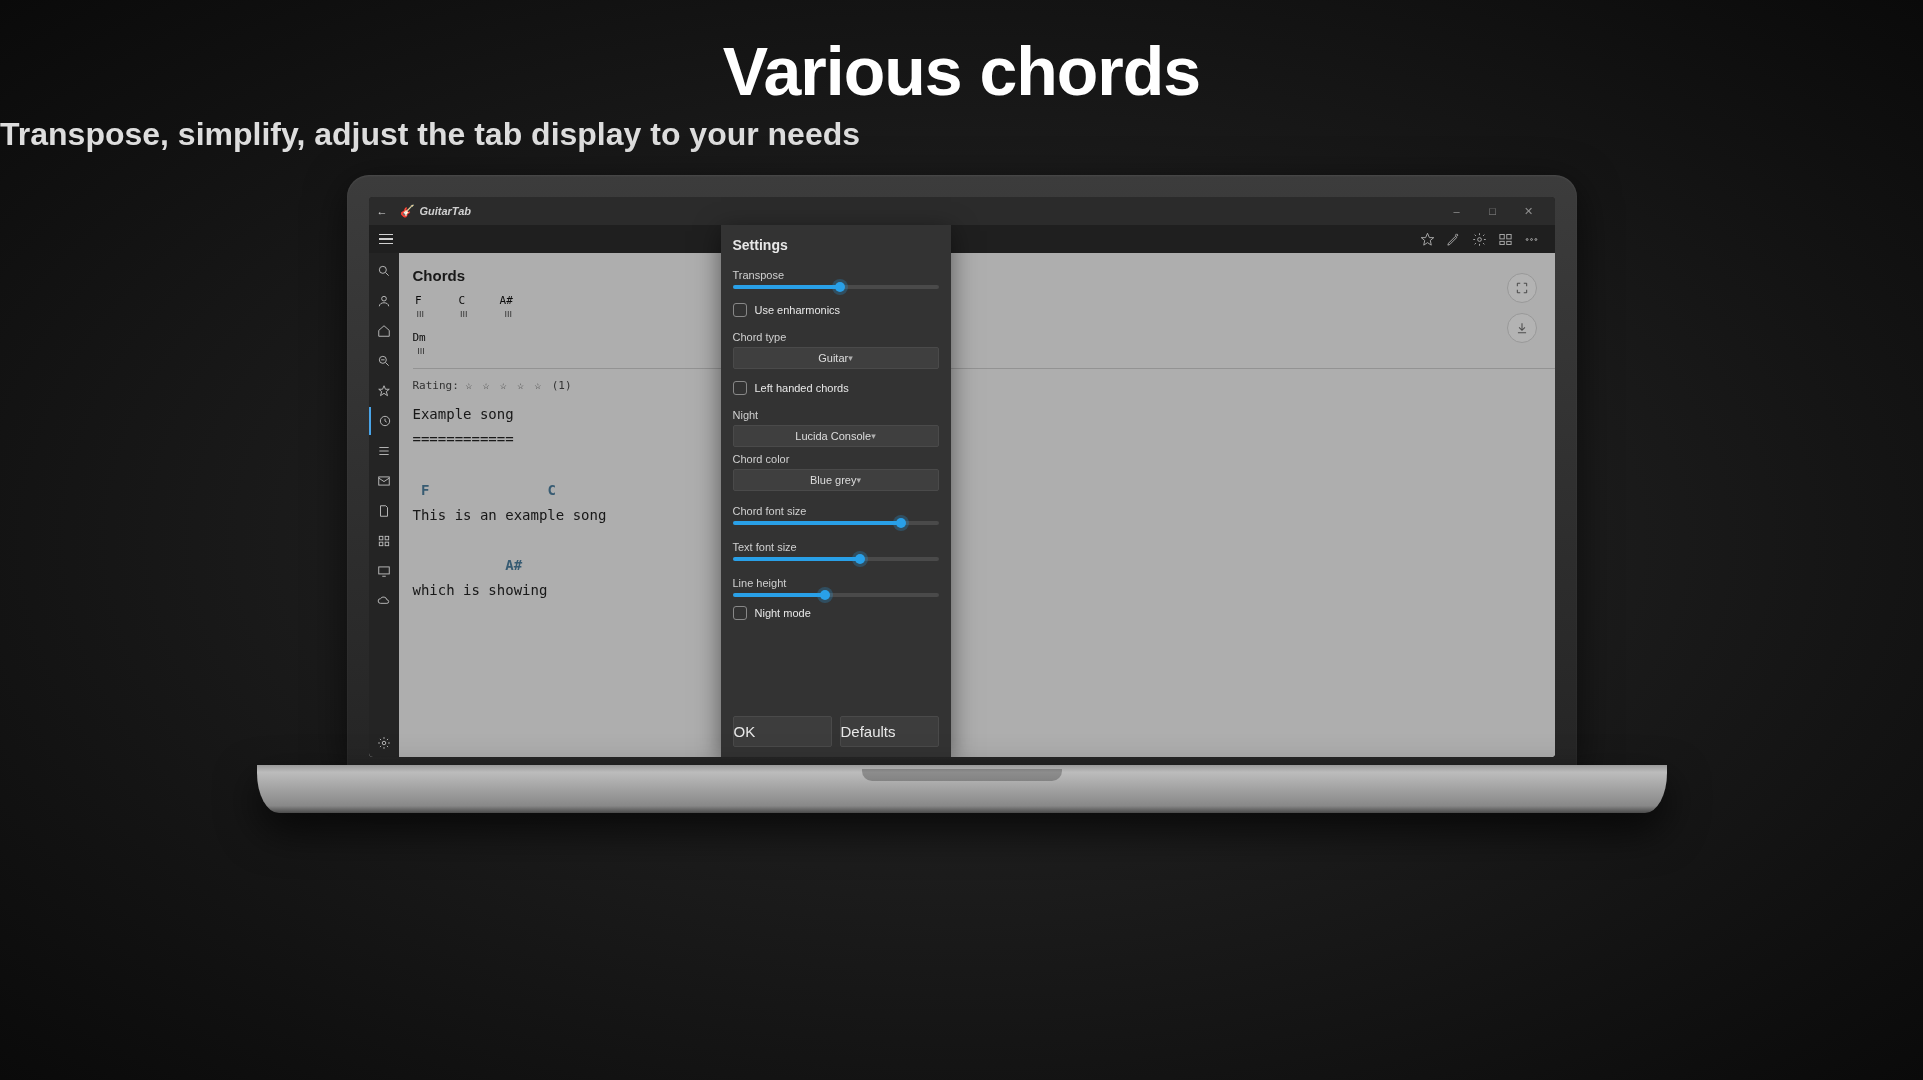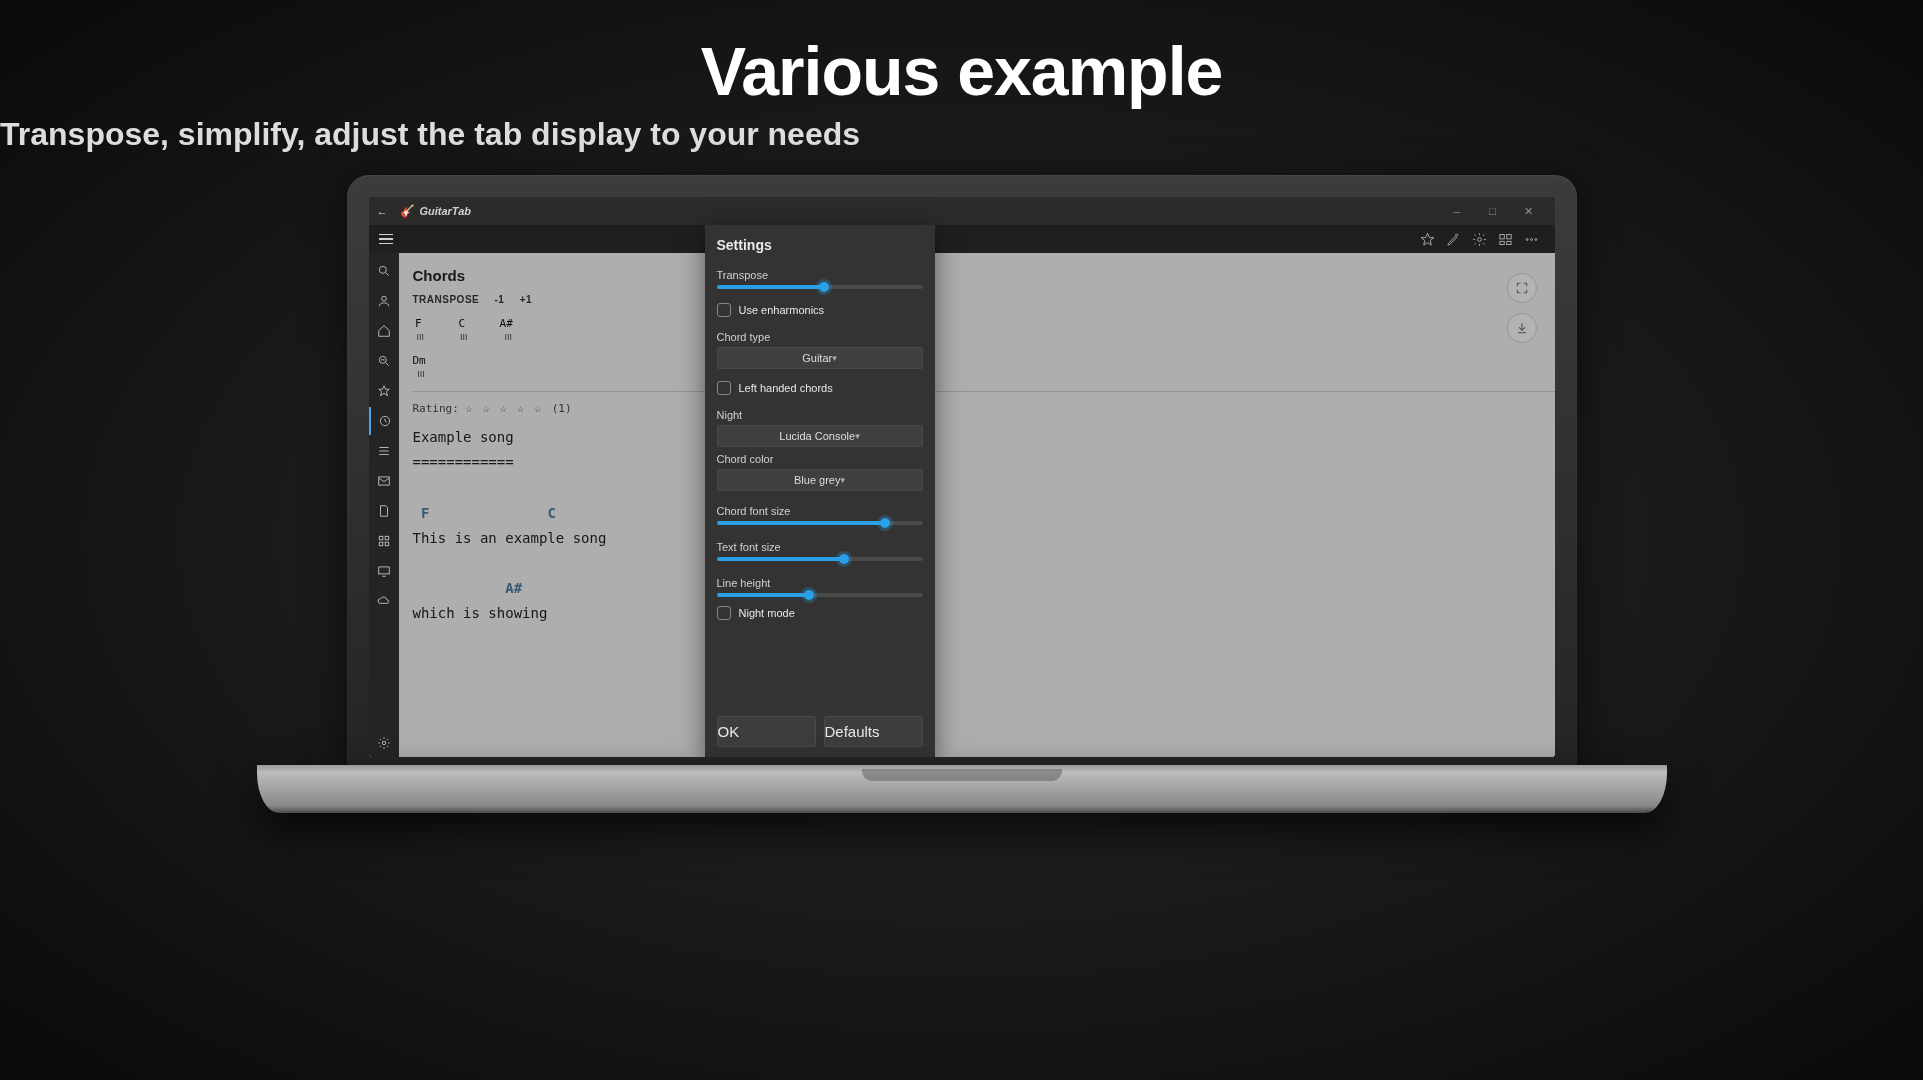--- a/index.html
+++ b/index.html
@@ -164,21 +164,21 @@
 
 .dim-overlay {
   position: absolute;
   inset: 56px 0 0 30px;
   background: rgba(0,0,0,0.25);
   pointer-events: none;
 }
 
 .settings {
   position: absolute;
-  left: 336px;
+  left: 352px;
   top: 28px;
   width: 230px;
   height: 532px;
   background: #333;
   color: #e8e8e8;
   font-size: 11px;
   padding: 12px 12px 10px 12px;
   box-shadow: 0 6px 24px rgba(0,0,0,0.5);
   display: flex;
   flex-direction: column;
@@ -208,21 +208,21 @@
 .select .chev { font-size: 9px; opacity: .7; }
 .settings .btn-row { display: flex; gap: 8px; margin-top: auto; }
 .settings .btn {
   flex: 1; background: #3d3d3d; border: 1px solid #4a4a4a; border-radius: 2px;
   padding: 6px 0; text-align: left; font-size: 15px; cursor: pointer;
 }
 </style>
 </head>
 <body>
 
-<div class="promo-title">Various example</div>
+<div class="promo-title">Various chords</div>
 <div class="promo-sub">Transpose, simplify, adjust the tab display to your needs</div>
 
 <div class="laptop">
   <div class="laptop-bezel">
     <div class="screen">
 
       <div class="titlebar">
         <div class="back">←</div>
         <span class="app-icon">🎸</span>
         <span class="app-name">GuitarTab</span>
@@ -348,25 +348,20 @@
               <svg viewBox="0 0 24 24">
                 <circle cx="12" cy="12" r="3"></circle>
                 <path d="M12 2v3M12 19v3M2 12h3M19 12h3M5 5l2 2M17 17l2 2M5 19l2-2M17 7l2-2"></path>
               </svg>
             </div>
         </div>
 
         <div class="main">
           <div class="main-inner">
             <div class="chords-title">Chords</div>
-            <div class="transpose-row">
-              <span>TRANSPOSE</span>
-              <span class="tbtn-sm">-1</span>
-              <span class="tbtn-sm">+1</span>
-            </div>
 
             <div class="chord-grid">
               <div class="chord-box">
                 <div class="chord-label">F</div>
                 <div class="fret-side">
                   <svg viewBox="0 0 72 54">
                       <g stroke="#555" stroke-width="1">
                     <line x1="6" y1="6" x2="6" y2="48"></line>
                         <line x1="18" y1="6" x2="18" y2="48"></line>
                         <line x1="30" y1="6" x2="30" y2="48"></line>

